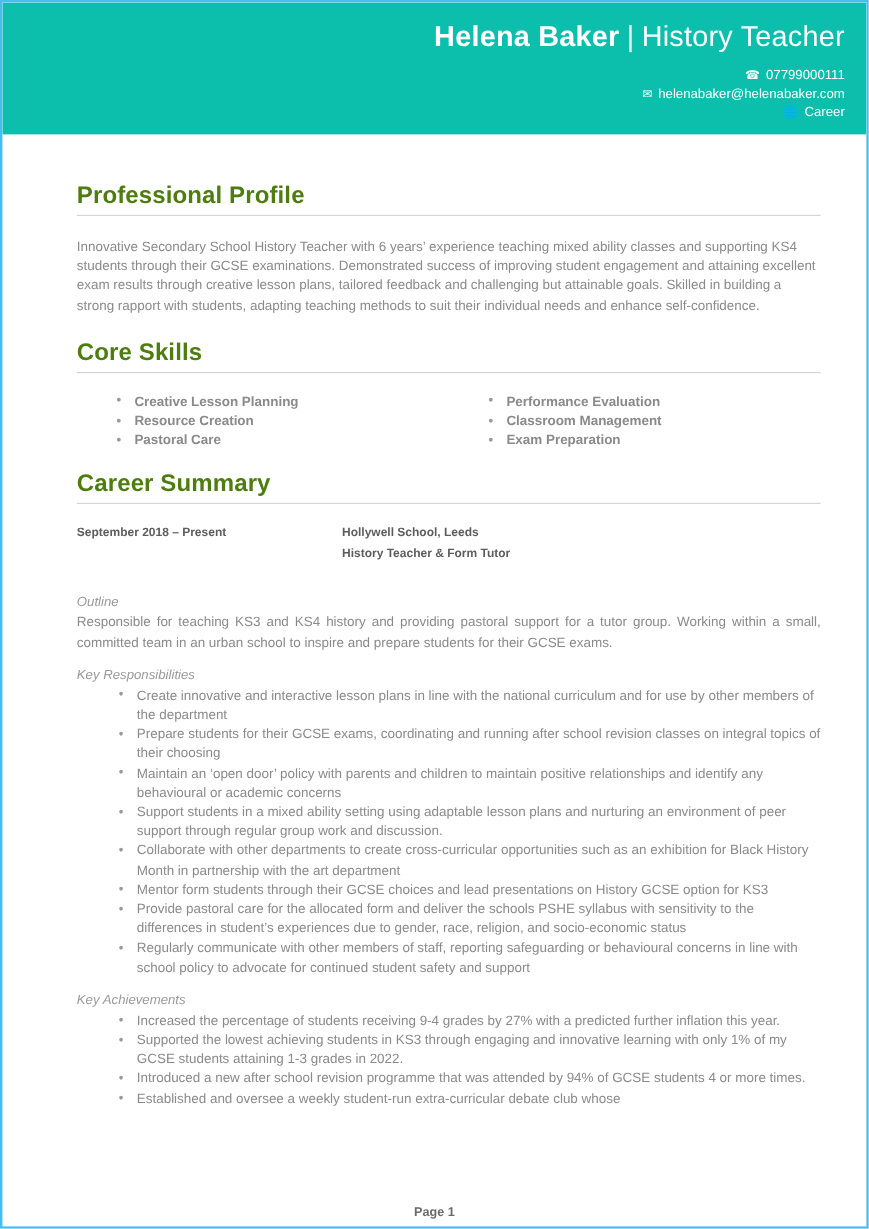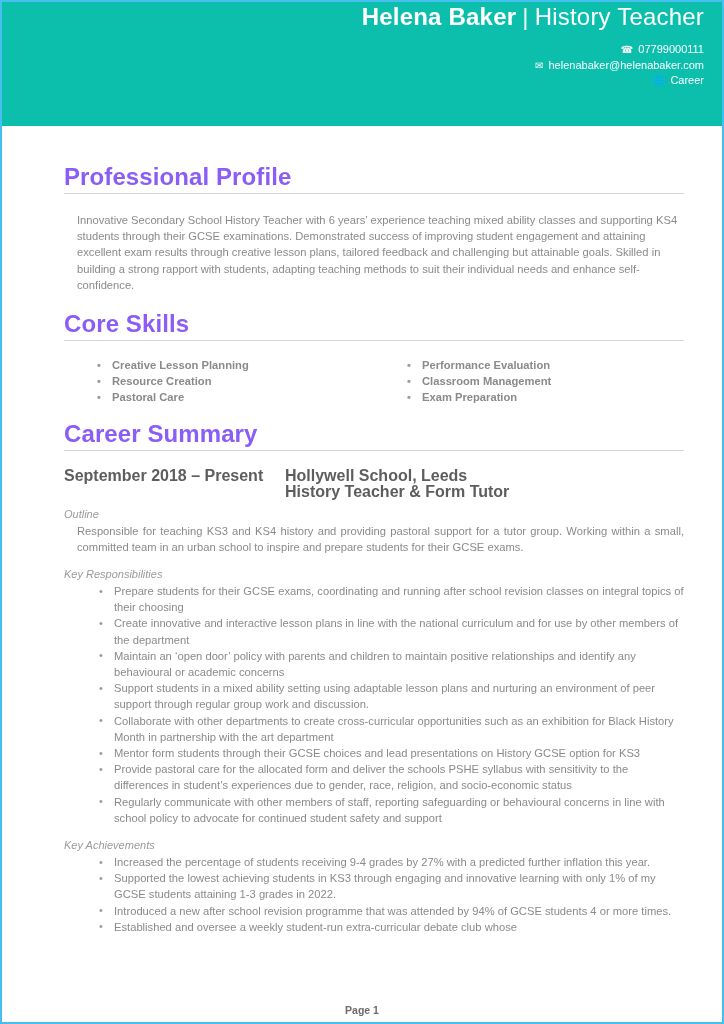--- a/index.html
+++ b/index.html
@@ -16,22 +16,22 @@
     width: 724px;
     height: 1024px;
     background: #ffffff;
     border: 2px solid #45bff0;
     overflow: hidden;
   }
 
   
   .header {
     background: #0cbfad;
-    height: 124px;
-    padding: 0 18px 0 0;
+    height: 110px;
+    padding: 14px 18px 0 0;
     display: flex;
     flex-direction: column;
     align-items: flex-end;
     justify-content: flex-start;
   }
 
   .name-line {
     color: #ffffff;
     font-size: 24px;
     line-height: 30px;
@@ -67,37 +67,36 @@
   }
 
   
   .body-area {
     padding: 0 38px 0 62px;
   }
 
   .section { margin-top: 0; }
 
   .section-title {
-    color: #8b5cf6;
-    font-size: 24px;
+    color: #4d7c0f;
+    font-size: 20px;
     font-weight: bold;
     letter-spacing: 0.1px;
     line-height: 26px;
   }
   .section-rule {
     border-bottom: 1.5px solid #d6d6d6;
     margin-top: 3px;
     margin-bottom: 9px;
   }
 
   .para {
     color: #8a8a8a;
     font-size: 11.2px;
     line-height: 16.2px;
-    margin-left: 13px;
   }
   .para.justify { text-align: justify; }
 
   
   .skills-cols {
     display: flex;
     gap: 0;
     margin-bottom: 2px;
     font-weight: bold;
   }
@@ -125,24 +124,24 @@
     font-size: 11px;
   }
 
   ul.bullets.tight li { padding-left: 50px; }
   ul.bullets.tight li::before { left: 35px; }
 
   
   .job-head {
     display: flex;
     color: #5d5d5d;
-    font-size: 16px;
+    font-size: 10px;
     font-weight: bold;
     line-height: 16.5px;
-    margin-bottom: 5px;
+    margin-bottom: 24px;
     justify-content: flex-end;
   }
   .job-dates { width: 221px; flex: none; }
   .job-place { flex: 1; }
 
   .sub-label {
     color: #9a9a9a;
     font-size: 11px;
     font-style: italic;
     line-height: 16px;
@@ -244,22 +243,22 @@
           <div>History Teacher &amp; Form Tutor</div>
         </div>
       </div>
 
       <div class="sub-label">Outline</div>
       <div class="para justify">Responsible for teaching KS3 and KS4 history and providing pastoral support for a tutor group. Working within a small, committed team in an urban school to inspire and prepare students for their GCSE exams.</div>
 
       <div class="spacer-sm"></div>
       <div class="sub-label">Key Responsibilities</div>
       <ul class="bullets tight">
+        <li>Create innovative and interactive lesson plans in line with the national curriculum and for use by other members of the department</li>
         <li>Prepare students for their GCSE exams, coordinating and running after school revision classes on integral topics of their choosing</li>
-        <li>Create innovative and interactive lesson plans in line with the national curriculum and for use by other members of the department</li>
         <li>Maintain an ‘open door’ policy with parents and children to maintain positive relationships and identify any behavioural or academic concerns</li>
         <li>Support students in a mixed ability setting using adaptable lesson plans and nurturing an environment of peer support through regular group work and discussion.</li>
         <li>Collaborate with other departments to create cross-curricular opportunities such as an exhibition for Black History Month in partnership with the art department</li>
         <li>Mentor form students through their GCSE choices and lead presentations on History GCSE option for KS3</li>
         <li>Provide pastoral care for the allocated form and deliver the schools PSHE syllabus with sensitivity to the differences in student’s experiences due to gender, race, religion, and socio-economic status</li>
         <li>Regularly communicate with other members of staff, reporting safeguarding or behavioural concerns in line with school policy to advocate for continued student safety and support</li>
       </ul>
 
       <div class="spacer-sm"></div>
       <div class="sub-label">Key Achievements</div>

